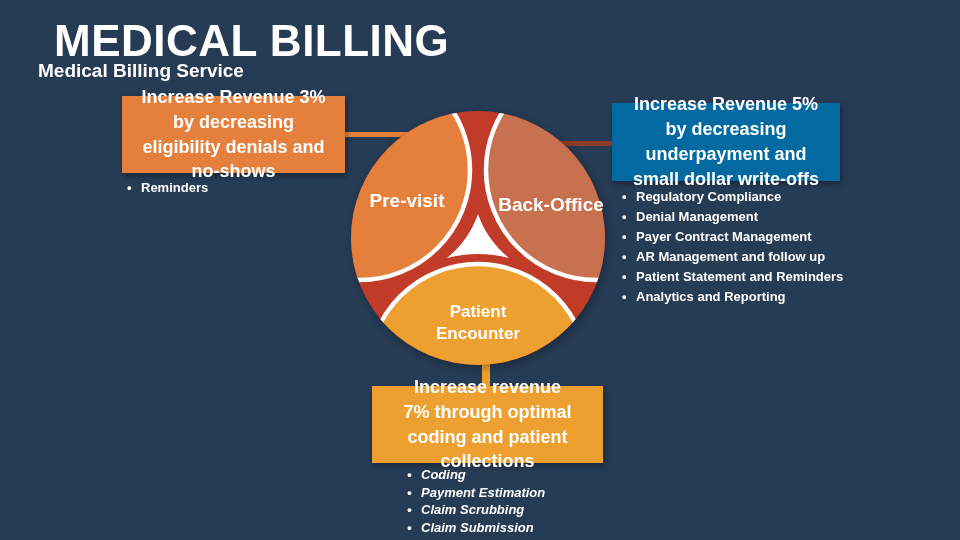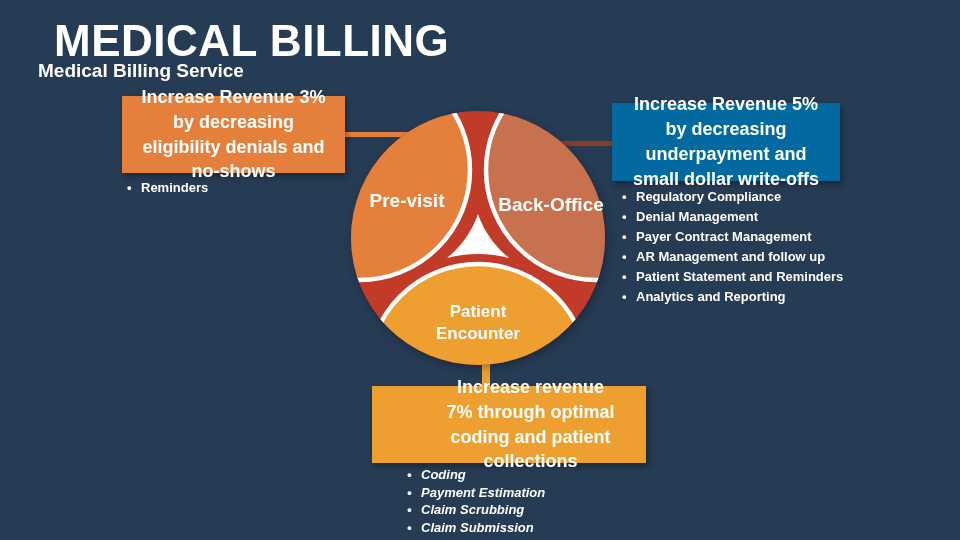--- a/index.html
+++ b/index.html
@@ -25,21 +25,21 @@
   .callout{
     display:flex;align-items:center;justify-content:center;
     text-align:center;font-size:18px;font-weight:600;line-height:1.38;
     box-shadow:2px 3px 6px rgba(0,0,0,.35);
     color:#fff;
   }
   .callout-left{left:122px;top:96px;width:223px;height:77px;background:#E5803C;}
   .callout-left .inner{width:185px;}
   .callout-right{left:612px;top:103px;width:228px;height:78px;background:#0369a1;}
   .callout-right .inner{width:208px;}
-  .callout-bottom{left:372px;top:386px;width:231px;height:77px;background:#EDA02F;padding-left:43px;}
+  .callout-bottom{left:372px;top:386px;width:231px;height:77px;background:#EDA02F;}
   .callout-bottom .inner{width:178px;}
   .connector-left{left:345px;top:132px;width:72px;height:5px;background:#E5803C;}
   .connector-right{left:548px;top:141px;width:64px;height:5px;background:#8E3B28;}
   .connector-bottom{left:482px;top:356px;width:8px;height:31px;background:#EDA02F;}
 
   
   ul.bullets{
     margin:0;padding:0;list-style:none;
     font-size:13px;font-weight:600;color:#FFFFFF;
   }

